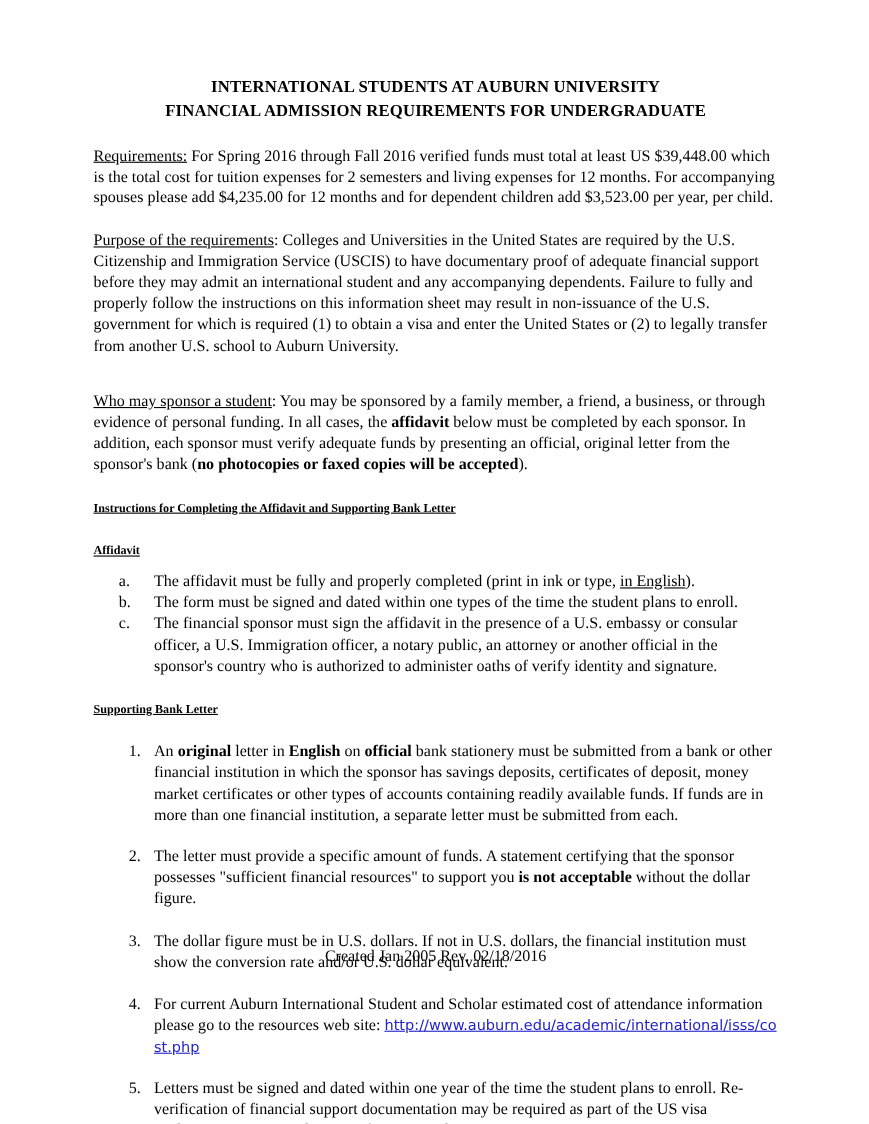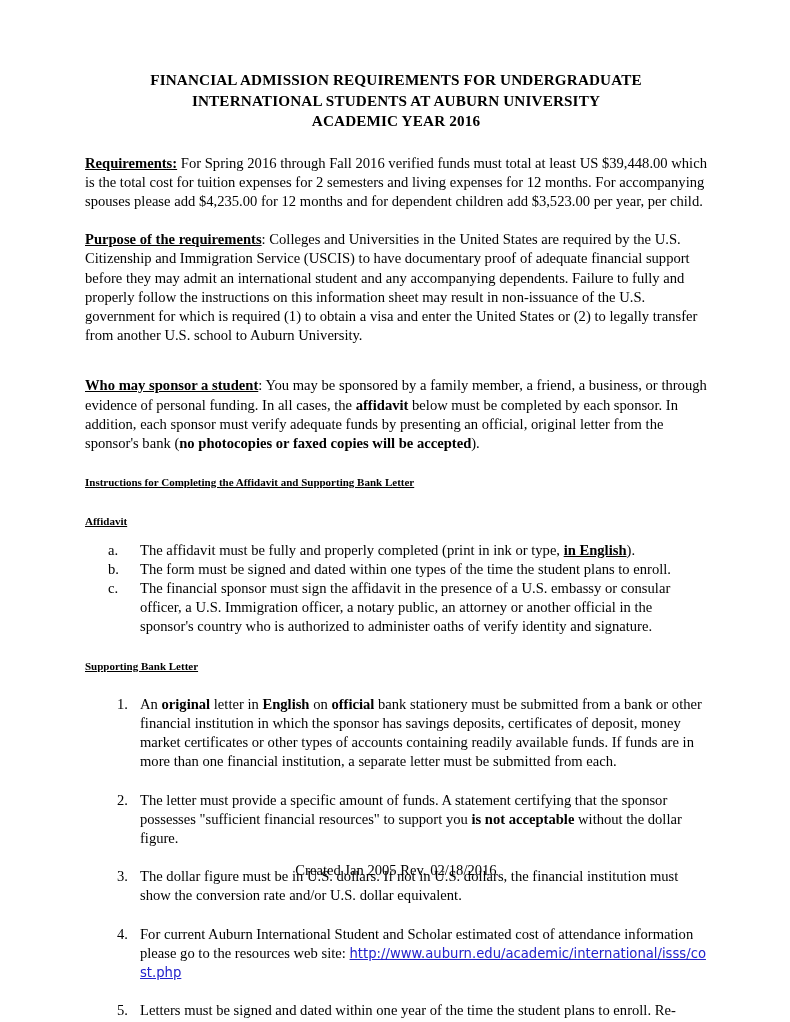--- a/index.html
+++ b/index.html
@@ -42,21 +42,21 @@
     font-size: 14.6px;
     line-height: 19.2px;
     text-align: left;
     margin: 0;
     padding: 0;
   }
   .gap-lg { height: 22px; }
   .gap-md { height: 19px; }
   .gap-xs { height: 9px; }
   .b { font-weight: bold; }
-  .bu { font-weight: bold; text-decoration: underline; }
+  .bu { font-weight: normal; text-decoration: underline; }
   
   .section-head {
     font-size: 11px;
     line-height: 19.2px;
     font-weight: bold;
     text-decoration: underline;
     margin: 0;
     display: inline-block;
   }
   .head-wrap { margin: 0; }
@@ -121,23 +121,22 @@
   }
 </style>
 </head>
 <body>
 
 <div class="page">
 
   <div class="content">
 
     <div class="doc-title">
+      <span class="tline">INTERNATIONAL STUDENTS AT AUBURN UNIVERSITY</span>
       <span class="tline">FINANCIAL ADMISSION REQUIREMENTS FOR UNDERGRADUATE</span>
-      <span class="tline">INTERNATIONAL STUDENTS AT AUBURN UNIVERSITY</span>
-      <span class="tline">ACADEMIC YEAR 2016</span>
     </div>
 
     <div class="gap-lg"></div>
 
     <p class="para"><span class="bu">Requirements:</span><span> For Spring 2016 through Fall 2016 verified funds must total at least US $39,448.00 which is the total cost for tuition expenses for 2 semesters and living expenses for 12 months.  For accompanying spouses please add $4,235.00 for 12 months and for dependent children add $3,523.00 per year, per child.</span></p>
 
     <div class="gap-md"></div>
 
     <p class="para"><span class="bu">Purpose of the requirements</span><span>:  Colleges and Universities in the United States are required by the U.S. Citizenship and Immigration Service (USCIS) to have documentary proof of adequate financial support before they may admit an international student and any accompanying dependents.  Failure to fully and properly follow the instructions on this information sheet may result in non-issuance of the U.S. government for which is required (1) to obtain a visa and enter the United States or (2) to legally transfer from another U.S. school to Auburn University.</span></p>
 

